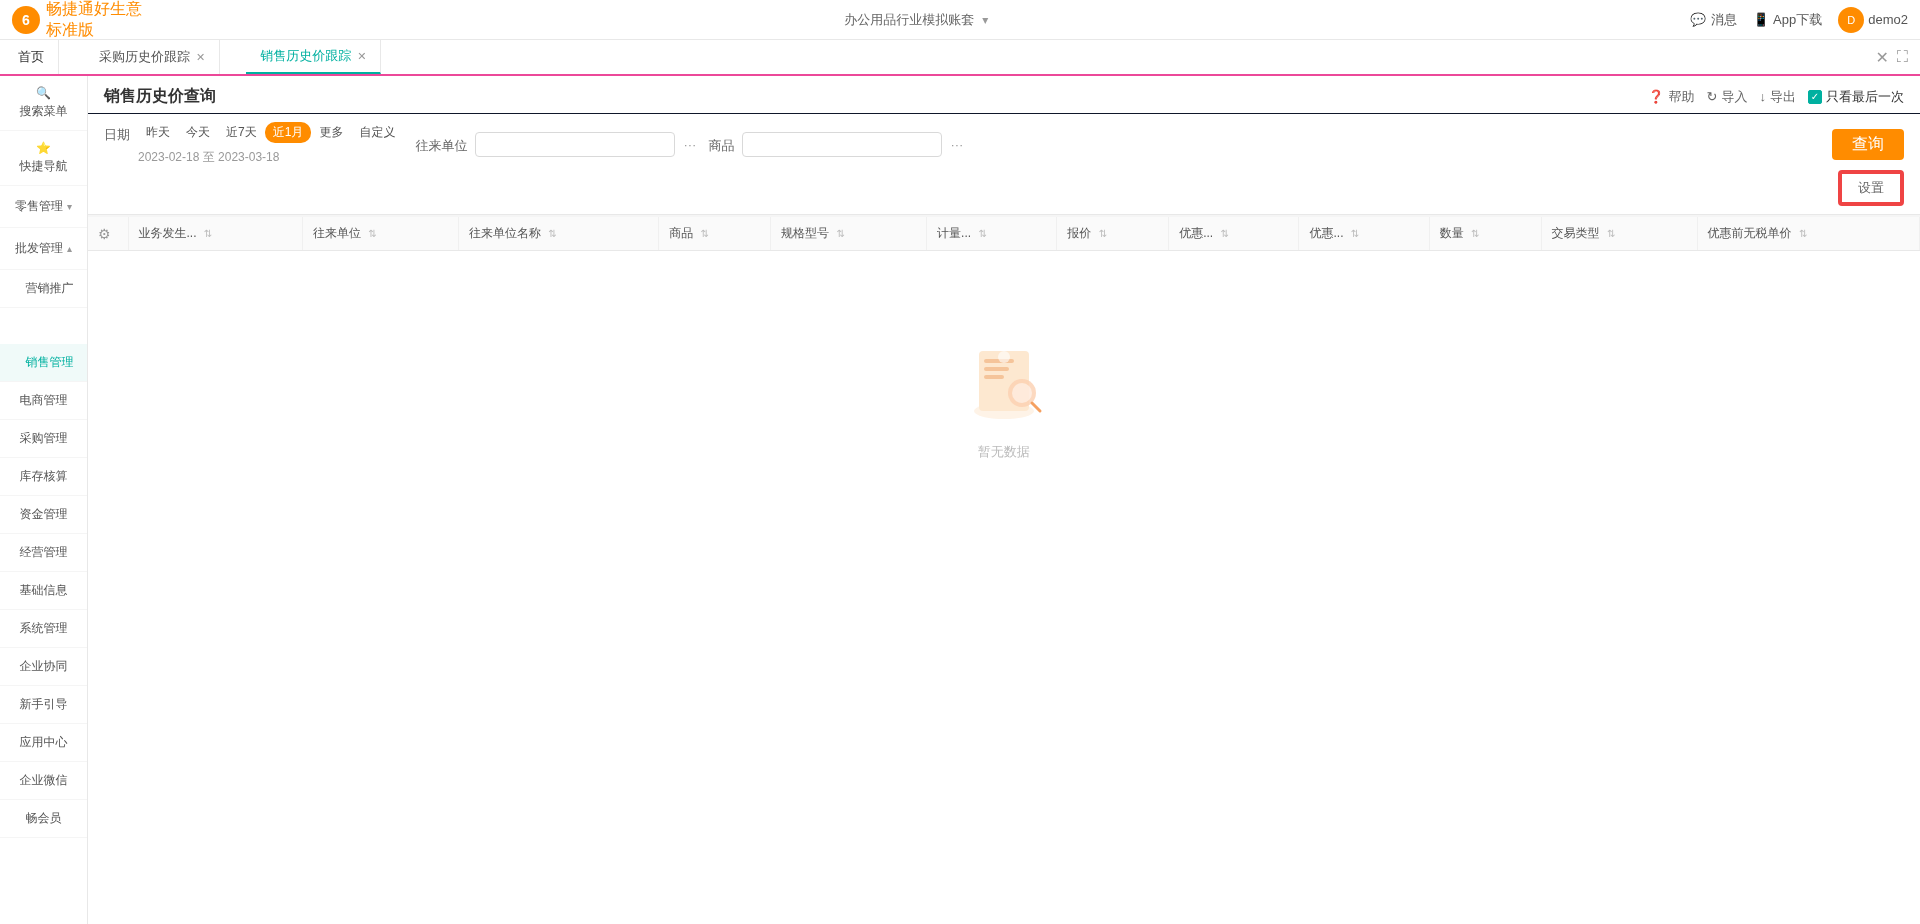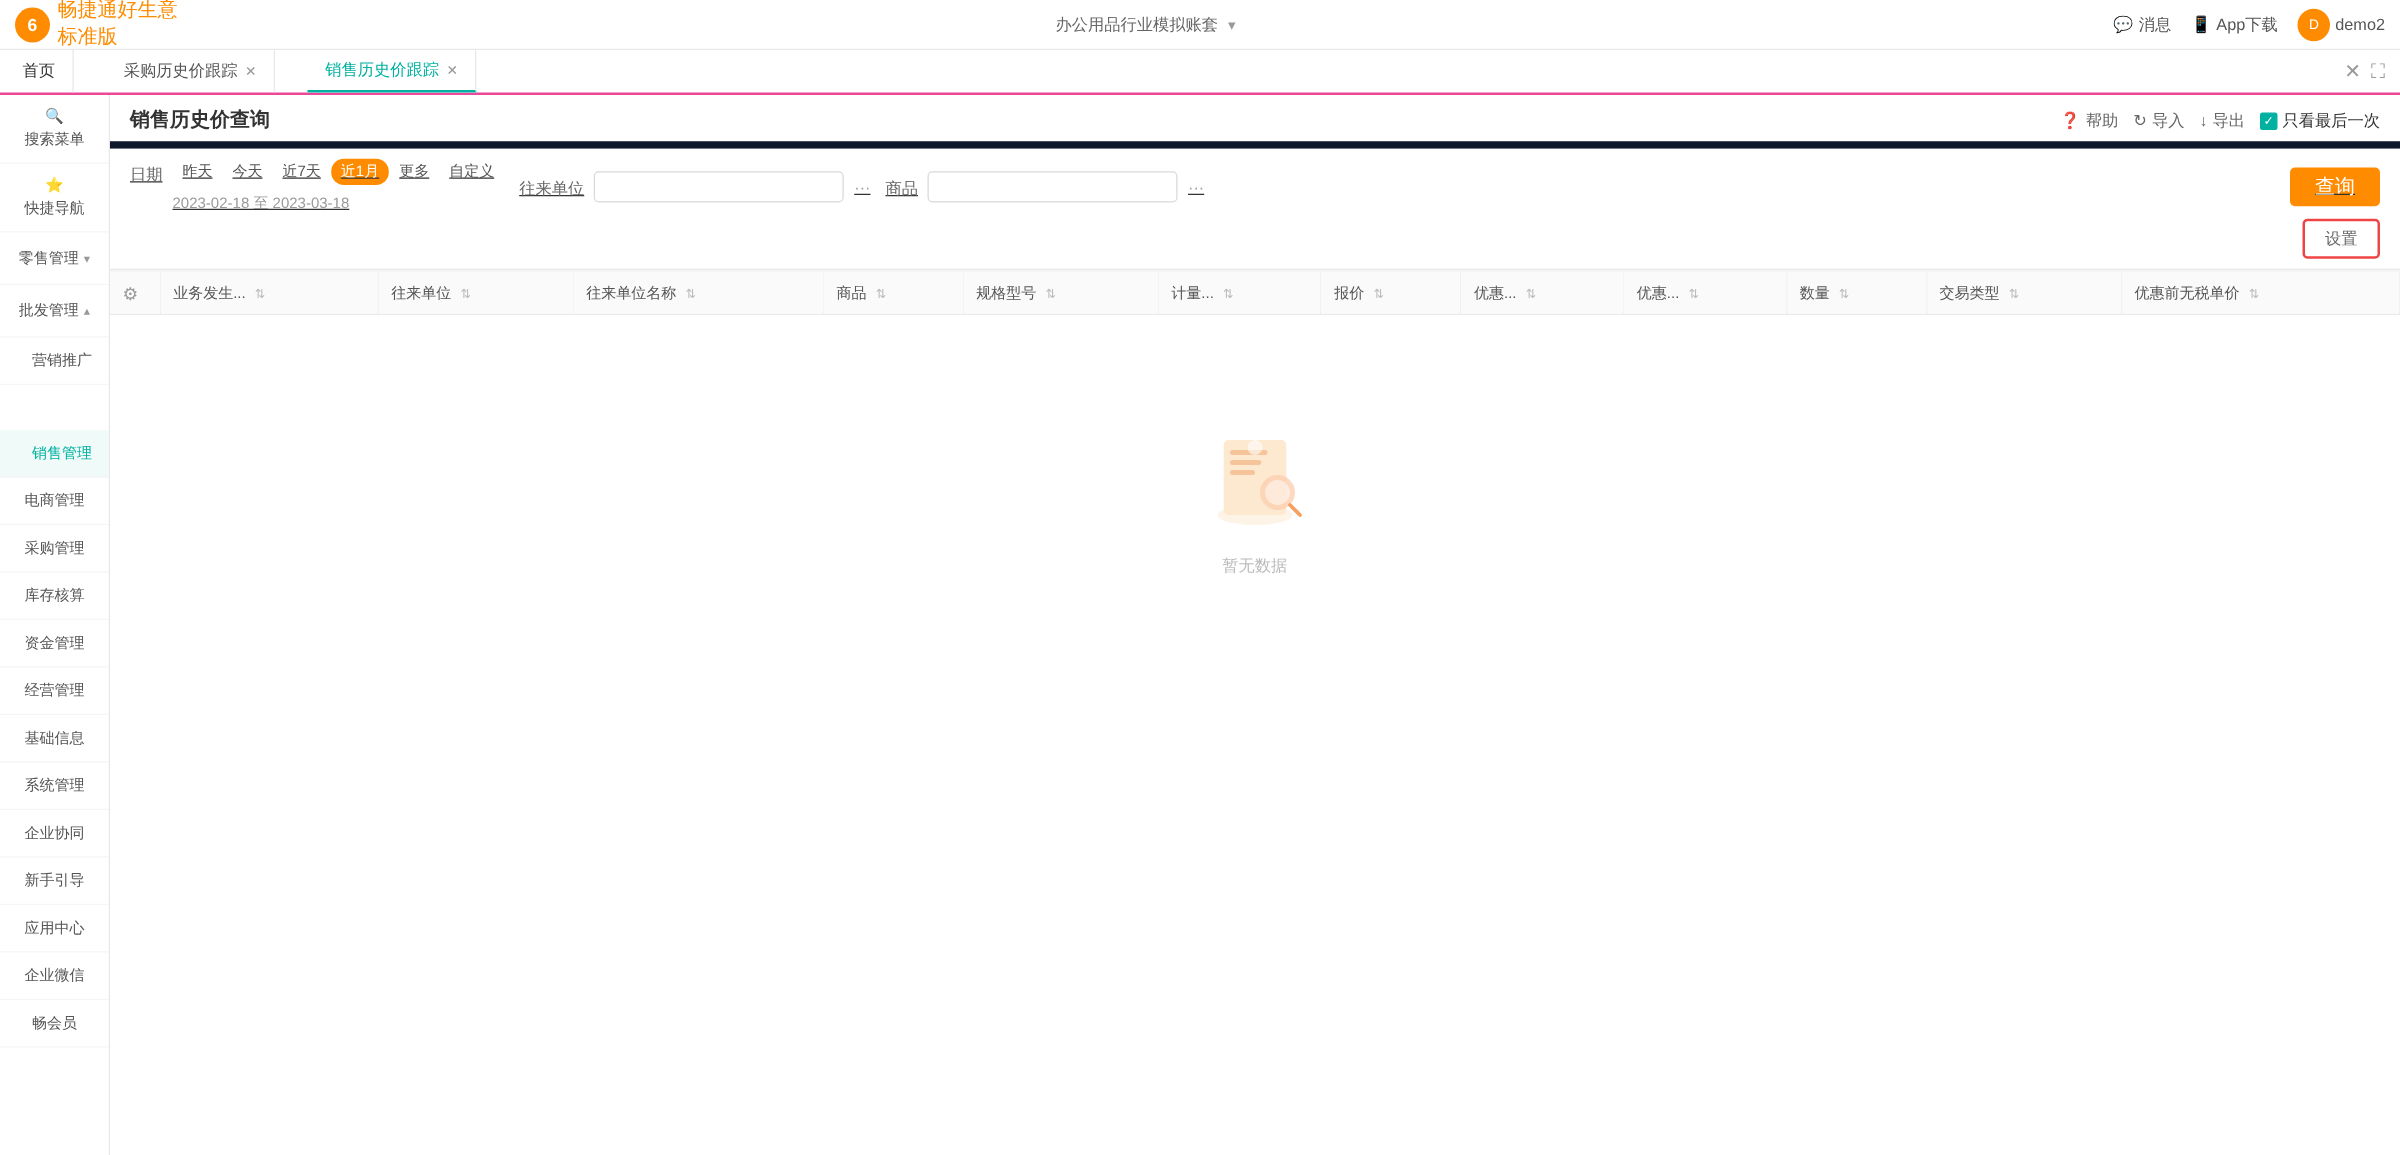--- a/index.html
+++ b/index.html
@@ -34,42 +34,42 @@
     .sidebar { width: 88px; background: #fff; border-right: 1px solid #e8e8e8; display: flex; flex-direction: column; flex-shrink: 0; overflow-y: auto; }
     .sidebar-item { padding: 10px 4px; text-align: center; cursor: pointer; font-size: 12px; color: #555; display: flex; flex-direction: column; align-items: center; gap: 3px; border-bottom: 1px solid #f5f5f5; }
     .sidebar-item.active { color: #00b0a0; background: #f0faf9; }
     .sidebar-item.has-arrow { flex-direction: row; justify-content: center; gap: 4px; padding: 12px 8px; }
     .sidebar-arrow { font-size: 10px; color: #999; }
 
     
     .content-area { flex: 1; display: flex; flex-direction: column; overflow: hidden; }
 
     
-    .page-header { background: #fff; padding: 10px 16px 6px; border-bottom: 6px solid #0f172a; display: flex; align-items: center; justify-content: space-between; flex-shrink: 0; }
+    .page-header { background: #fff; padding: 10px 16px 6px; border-bottom: 1px solid #0f172a; display: flex; align-items: center; justify-content: space-between; flex-shrink: 0; }
     .page-title { font-size: 16px; font-weight: 600; color: #333; }
     .page-actions { display: flex; align-items: center; gap: 12px; }
     .page-action { display: flex; align-items: center; gap: 4px; color: #666; font-size: 13px; cursor: pointer; }
     .checkbox-label { display: flex; align-items: center; gap: 4px; font-size: 13px; color: #333; cursor: pointer; }
     .checkbox-checked { width: 14px; height: 14px; background: #00b0a0; border: 1px solid #00b0a0; border-radius: 2px; display: flex; align-items: center; justify-content: center; color: #fff; font-size: 10px; }
 
     
     .filter-bar { background: #fff; padding: 8px 16px 8px; border-bottom: 1px solid #e8e8e8; flex-shrink: 0; }
-    .filter-row { display: flex; align-items: center; gap: 12px; flex-wrap: wrap; text-decoration: underline; }
+    .filter-row { display: flex; align-items: center; gap: 12px; flex-wrap: wrap; }
     .filter-group { display: flex; align-items: flex-start; gap: 8px; }
     .filter-label { font-size: 13px; color: #666; white-space: nowrap; padding-top: 4px; }
     .filter-date-options { display: flex; flex-direction: column; gap: 4px; }
     .filter-date-btns { display: flex; gap: 0; align-items: flex-end; }
     .date-btn { padding: 2px 8px; font-size: 12px; color: #555; cursor: pointer; border-radius: 3px; white-space: nowrap; }
     .date-btn.active { background: #ff8c00; color: #fff; border-radius: 10px; }
     .date-range { font-size: 12px; color: #999; margin-top: 2px; }
     .filter-input { border: 1px solid #d9d9d9; border-radius: 4px; padding: 4px 8px; font-size: 13px; width: 220px; color: #333; outline: none; }
     .filter-dots { color: #999; cursor: pointer; }
     .filter-actions { display: flex; gap: 8px; margin-left: auto; }
     .btn-query { background: #ff8c00; color: #fff; border: none; border-radius: 4px; padding: 5px 20px; font-size: 16px; cursor: pointer; white-space: nowrap; }
-    .btn-settings { background: #fff; color: #666; border: 2px solid #ef4444; border-radius: 4px; padding: 5px 16px; font-size: 13px; cursor: pointer; white-space: nowrap; }
+    .btn-settings { background: #fff; color: #666; border: 4px solid #ef4444; border-radius: 4px; padding: 5px 16px; font-size: 13px; cursor: pointer; white-space: nowrap; }
 
     
     .table-container { flex: 1; overflow: auto; background: #fff; margin-top: 2px; }
     .data-table { width: 100%; border-collapse: collapse; font-size: 13px; }
     .data-table th { background: #fafafa; border-bottom: 1px solid #e8e8e8; border-right: 1px solid #f0f0f0; padding: 8px 10px; text-align: left; white-space: nowrap; color: #555; font-weight: 500; font-size: 12px; position: sticky; top: 0; z-index: 1; }
     .data-table th .sort-icon { color: #bbb; font-size: 10px; margin-left: 4px; }
     .data-table td { border-bottom: 1px solid #f5f5f5; border-right: 1px solid #f8f8f8; padding: 8px 10px; }
     .th-settings { width: 40px; text-align: center; }
     .gear-icon-th { color: #999; cursor: pointer; font-size: 14px; }
 

